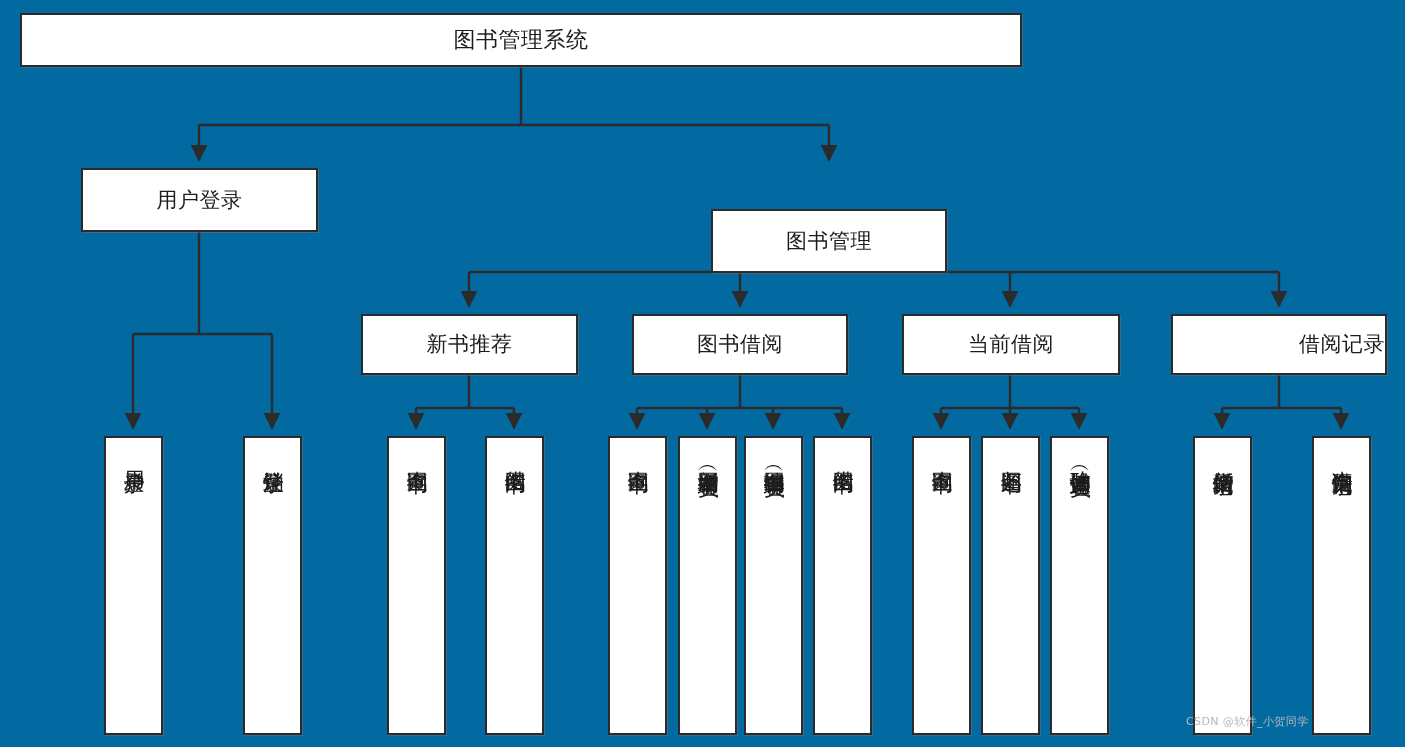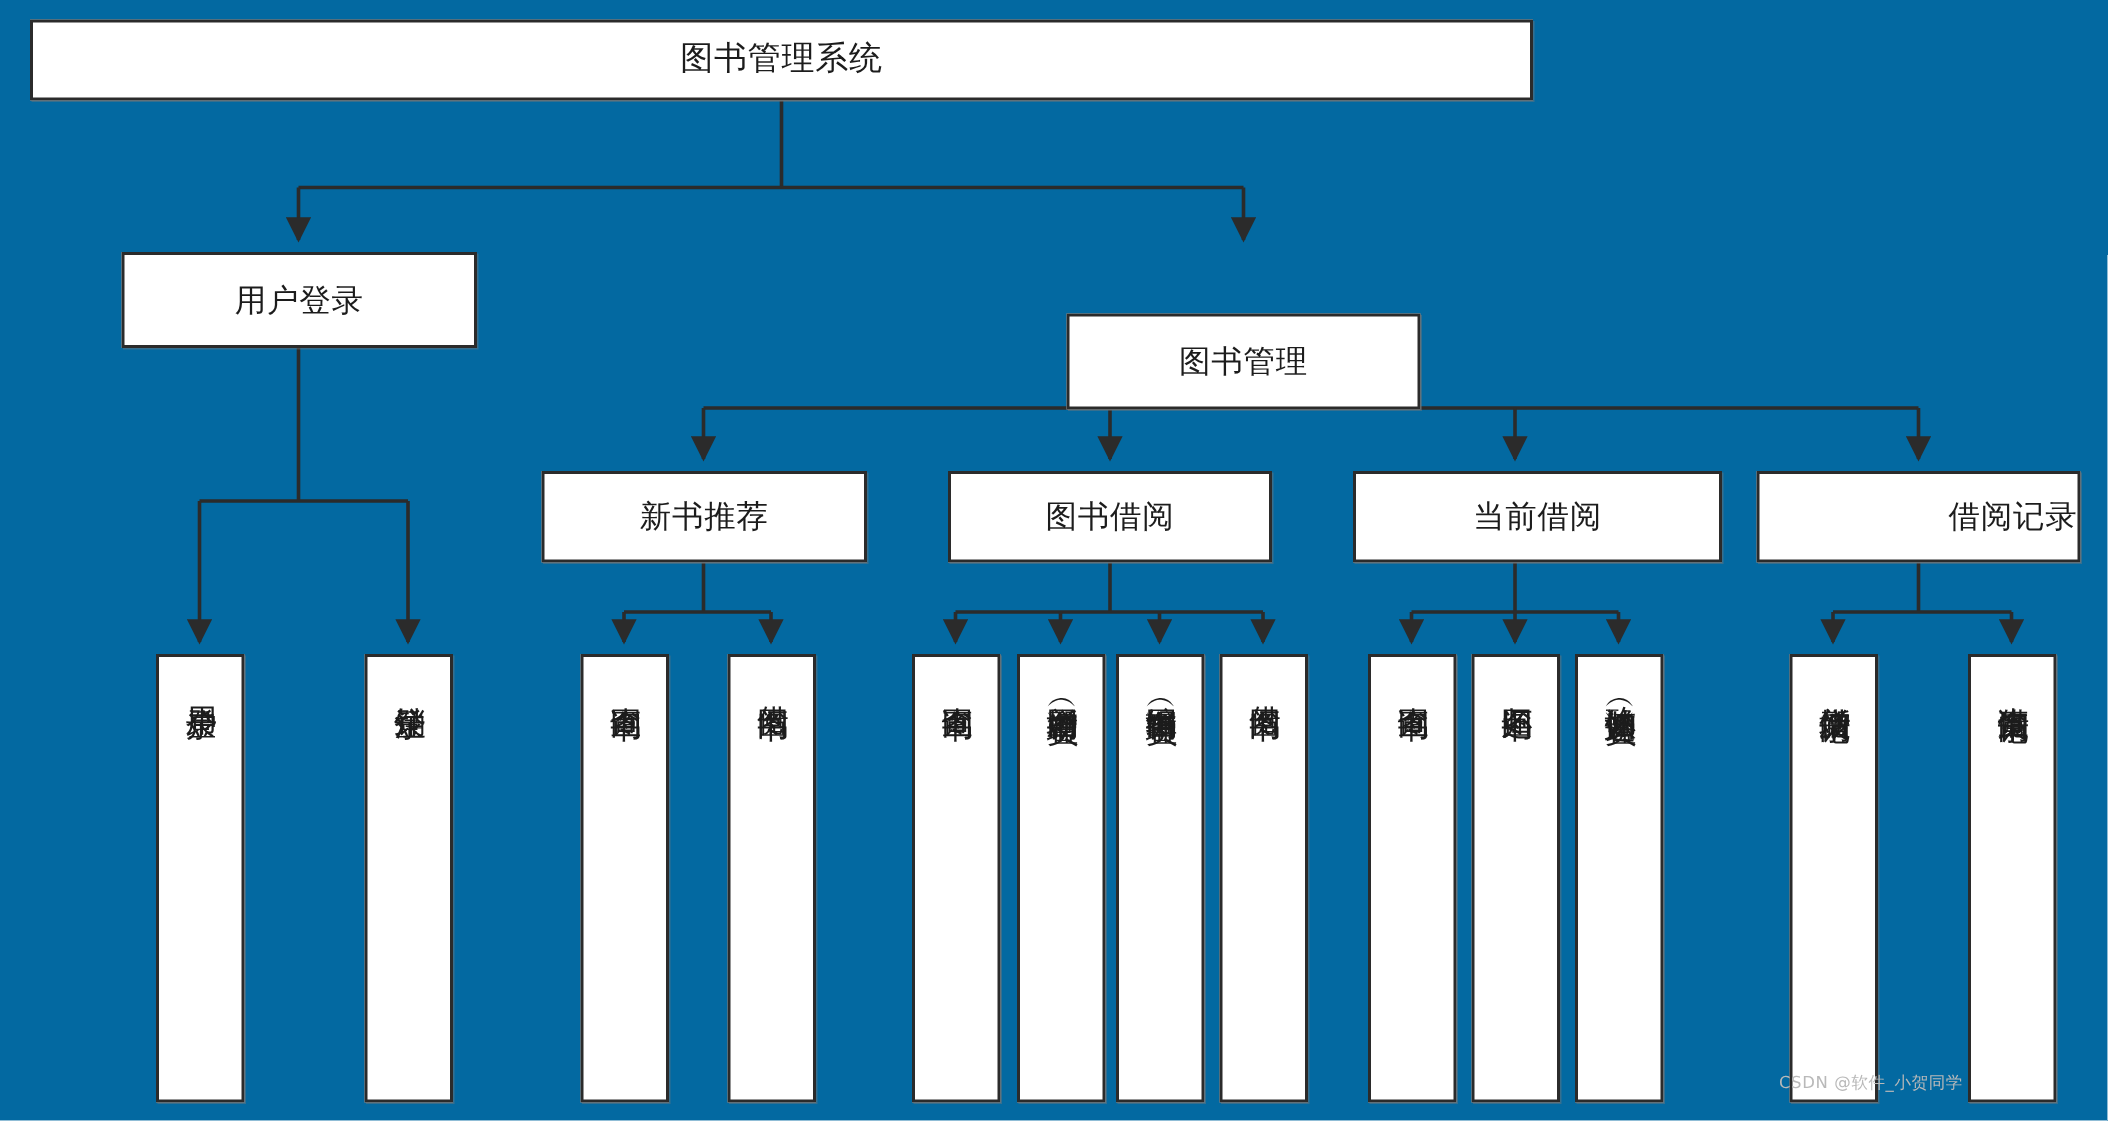--- a/index.html
+++ b/index.html
@@ -137,21 +137,21 @@
   <div class="node horizontal" style="left:711px; top:168px; width:236px; height:64px;margin-top:41px;">
     <span class="node-label">图书管理</span>
   </div>
 
   <div class="node horizontal" style="left:632px; top:314px; width:216px; height:61px;">
     <span class="node-label">图书借阅</span>
   </div>
   <div class="node horizontal" style="left:361px; top:314px; width:217px; height:61px;">
     <span class="node-label">新书推荐</span>
   </div>
-  <div class="node horizontal" style="left:902px; top:314px; width:246px; height:61px;">
+  <div class="node horizontal" style="left:902px; top:314px; width:218px; height:61px;">
     <span class="node-label">当前借阅</span>
   </div>
   <div class="node horizontal" style="left:1171px; top:314px; width:216px; height:61px;justify-content:flex-end;">
     <span class="node-label">借阅记录</span>
   </div>
 
   <div class="node vertical" style="left:104px; top:436px; width:59px; height:299px;">
     <span class="node-label">用户登录</span>
   </div>
   <div class="node vertical" style="left:243px; top:436px; width:59px; height:299px;">

